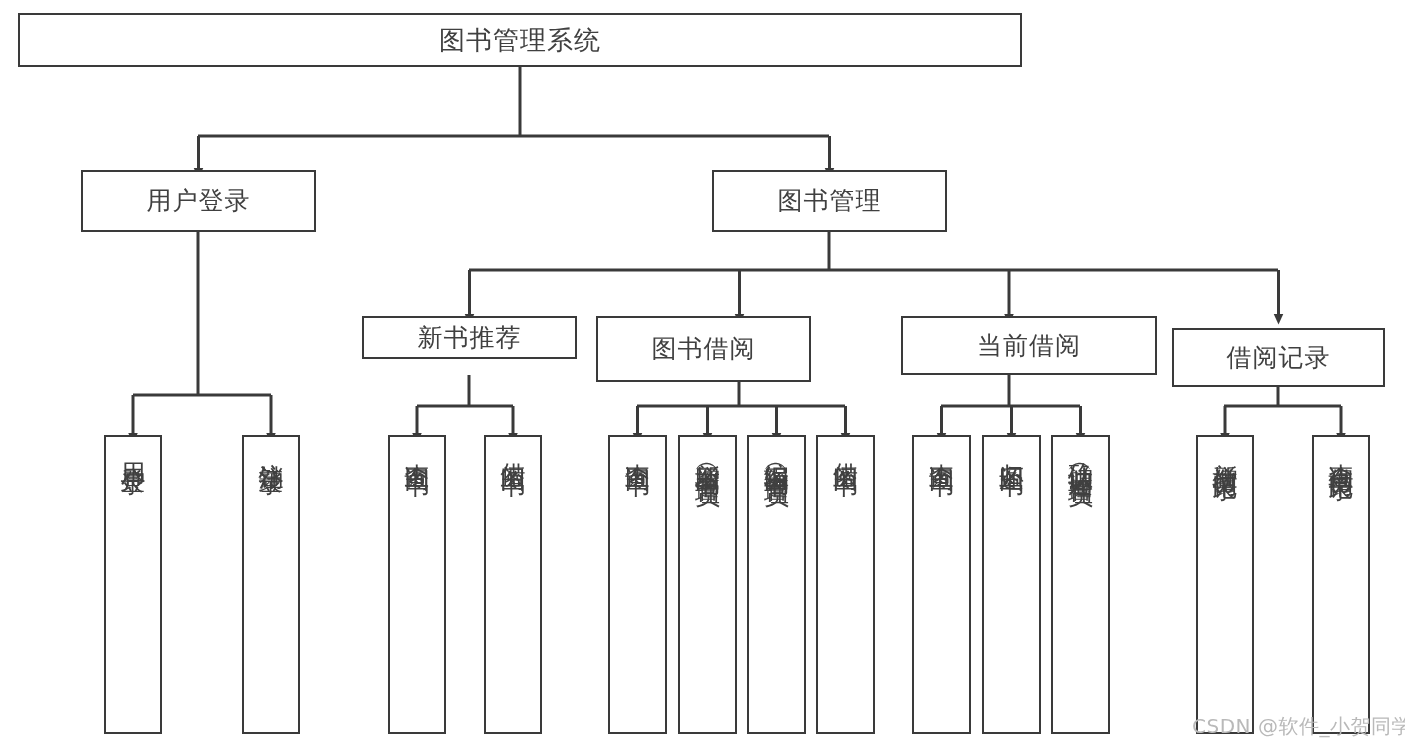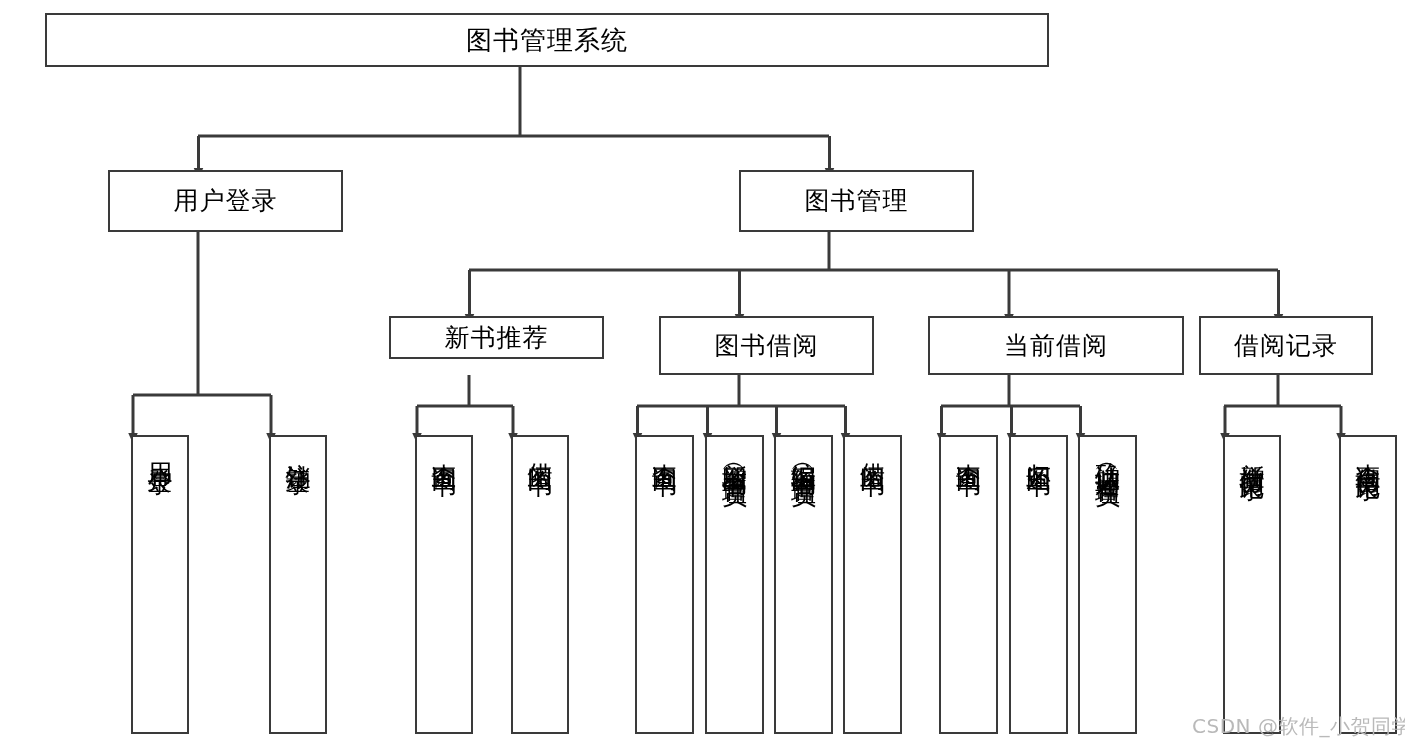--- a/index.html
+++ b/index.html
@@ -25,22 +25,21 @@
     pointer-events: none;
   }
   .node {
     position: absolute;
     box-sizing: border-box;
     border: 2.5px solid #3a3a3a;
     background: #ffffff;
     display: flex;
     align-items: center;
     justify-content: center;
-    color: #000000;
-    margin-left: 27px;
+    color: #404040;
   }
   .node .label {
     display: block;
     text-align: center;
     line-height: 1.18;
     letter-spacing: 1px;
   }
   
   .node.horiz .label {
     writing-mode: horizontal-tb;
@@ -127,27 +126,27 @@
       </div>
       <div class="node horiz" style="left: 81px; top: 170px; width: 235px; height: 62px;">
         <span class="label">用户登录</span>
       </div>
       <div class="node horiz" style="left: 712px; top: 170px; width: 235px; height: 62px; justify-content: center;">
         <span class="label">图书管理</span>
       </div>
       <div class="node horiz" style="left: 362px; top: 316px; width: 215px; height: 43px;">
         <span class="label">新书推荐</span>
       </div>
-      <div class="node horiz" style="left: 632px; top: 316px; width: 215px; height: 59px;">
+      <div class="node horiz" style="left: 596px; top: 316px; width: 215px; height: 66px;">
         <span class="label">图书借阅</span>
       </div>
       <div class="node horiz" style="left: 901px; top: 316px; width: 256px; height: 59px;">
         <span class="label">当前借阅</span>
       </div>
-      <div class="node horiz" style="left: 1172px; top: 316px; width: 174px; height: 59px;">
+      <div class="node horiz" style="left: 1172px; top: 328px; width: 213px; height: 59px;">
         <span class="label">借阅记录</span>
       </div>
       <div class="node vert" style="left: 104px; top: 435px; width: 58px; height: 299px;">
         <span class="label">用户登录</span>
       </div>
       <div class="node vert" style="left: 242px; top: 435px; width: 58px; height: 299px;">
         <span class="label">注销登录</span>
       </div>
       <div class="node vert" style="left: 388px; top: 435px; width: 58px; height: 299px;">
         <span class="label">查询图书</span>

